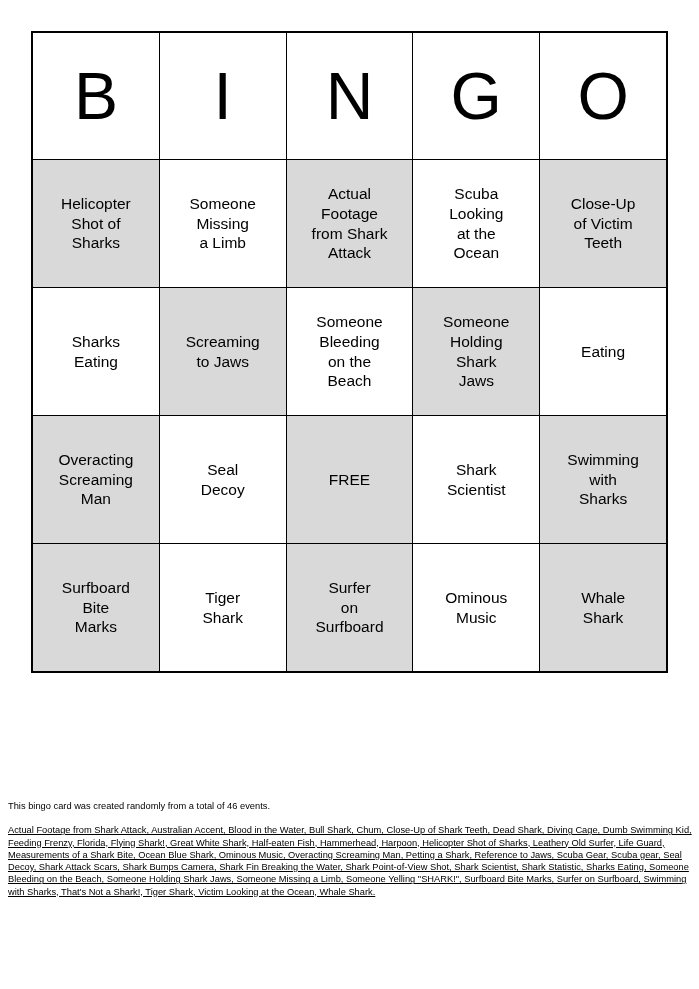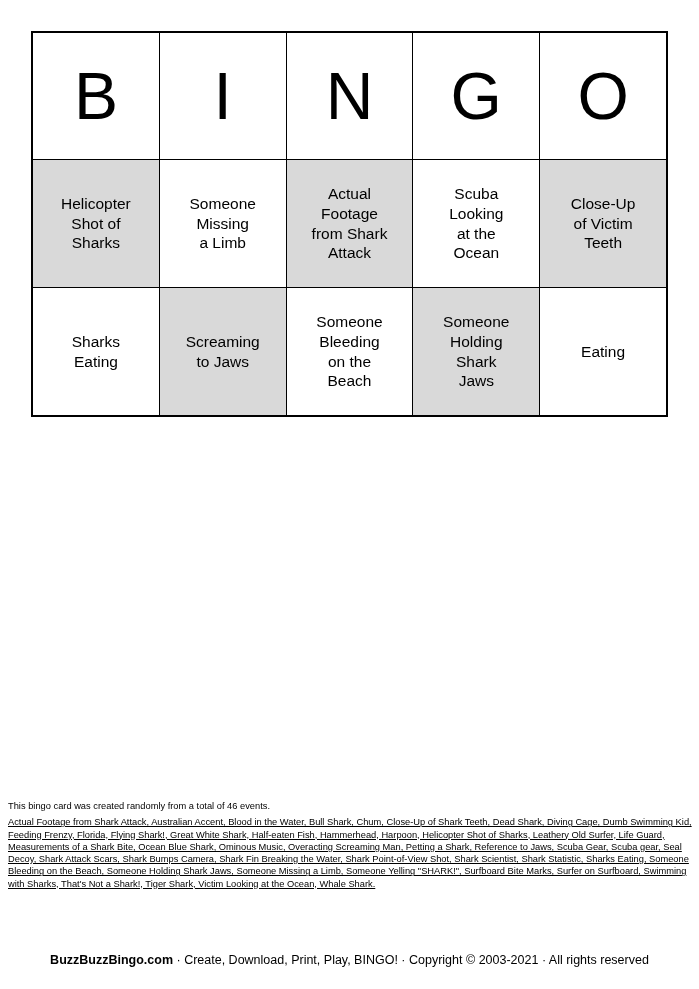--- a/index.html
+++ b/index.html
@@ -67,21 +67,21 @@
     left: 8px;
     top: 800px;
     width: 684px;
     font-size: 9.3px;
     line-height: 1.32;
     color: #000000;
     text-align: left;
   }
   .footnote .line1 {
     display: block;
-    margin-bottom: 4px;
+    margin-bottom: 12px;
   }
   .footnote .line2 {
     display: block;
     text-decoration: underline;
   }
   .bottombar {
     position: absolute;
     left: 0;
     top: 953px;
     width: 699px;
@@ -158,28 +158,72 @@
               <span class="cell-text">Someone
 Holding
 Shark
 Jaws</span>
             </td>
         <td class="plain">
               <span class="cell-text">Eating</span>
             </td>
       </tr>
 
-
-
+      <tr class="cell-row">
+        <td class="shaded">
+              <span class="cell-text">Overacting
+Screaming
+Man</span>
+            </td>
+        <td class="plain">
+              <span class="cell-text">Seal
+Decoy</span>
+            </td>
+        <td class="shaded">
+              <span class="cell-text">FREE</span>
+            </td>
+        <td class="plain">
+              <span class="cell-text">Shark
+Scientist</span>
+            </td>
+        <td class="shaded">
+              <span class="cell-text">Swimming
+with
+Sharks</span>
+            </td>
+      </tr>
+
+
+      <tr class="cell-row">
+        <td class="shaded">
+              <span class="cell-text">Surfboard
+Bite
+Marks</span>
+            </td>
+        <td class="plain">
+              <span class="cell-text">Tiger
+Shark</span>
+            </td>
+        <td class="shaded">
+              <span class="cell-text">Surfer
+on
+Surfboard</span>
+            </td>
+        <td class="plain">
+              <span class="cell-text">Ominous
+Music</span>
+            </td>
+        <td class="shaded">
+              <span class="cell-text">Whale
+Shark</span>
+            </td>
+      </tr>
     </tbody>
       </table>
   </div>
 
   <div class="footnote">
     <span class="line1">This bingo card was created randomly from a total of 46 events.</span>
     <span class="line2">Actual Footage from Shark Attack, Australian Accent, Blood in the Water, Bull Shark, Chum, Close-Up of Shark Teeth, Dead Shark, Diving Cage, Dumb Swimming Kid, Feeding Frenzy, Florida, Flying Shark!, Great White Shark, Half-eaten Fish, Hammerhead, Harpoon, Helicopter Shot of Sharks, Leathery Old Surfer, Life Guard, Measurements of a Shark Bite, Ocean Blue Shark, Ominous Music, Overacting Screaming Man, Petting a Shark, Reference to Jaws, Scuba Gear, Scuba gear, Seal Decoy, Shark Attack Scars, Shark Bumps Camera, Shark Fin Breaking the Water, Shark Point-of-View Shot, Shark Scientist, Shark Statistic, Sharks Eating, Someone Bleeding on the Beach, Someone Holding Shark Jaws, Someone Missing a Limb, Someone Yelling "SHARK!", Surfboard Bite Marks, Surfer on Surfboard, Swimming with Sharks, That's Not a Shark!, Tiger Shark, Victim Looking at the Ocean, Whale Shark.</span>
   </div>
 
-  <div class="bottombar">
-    <span class="brand">BuzzBuzzBingo.com</span><span> · Create, Download, Print, Play, BINGO! · Copyright © 2003-2021 · All rights reserved</span>
-  </div>
 
 </div>
 
 </body></html>

